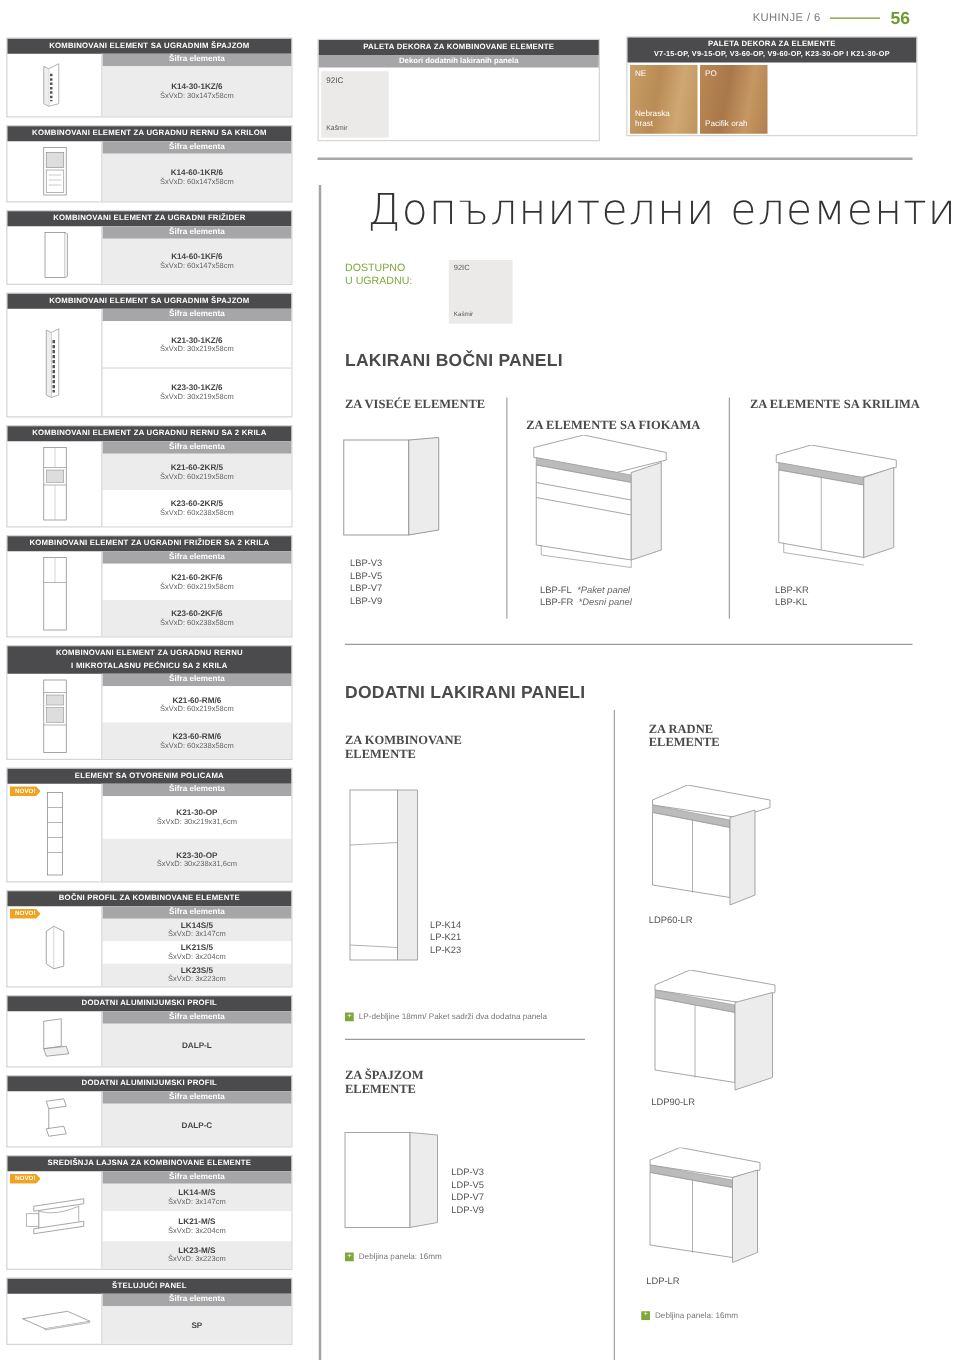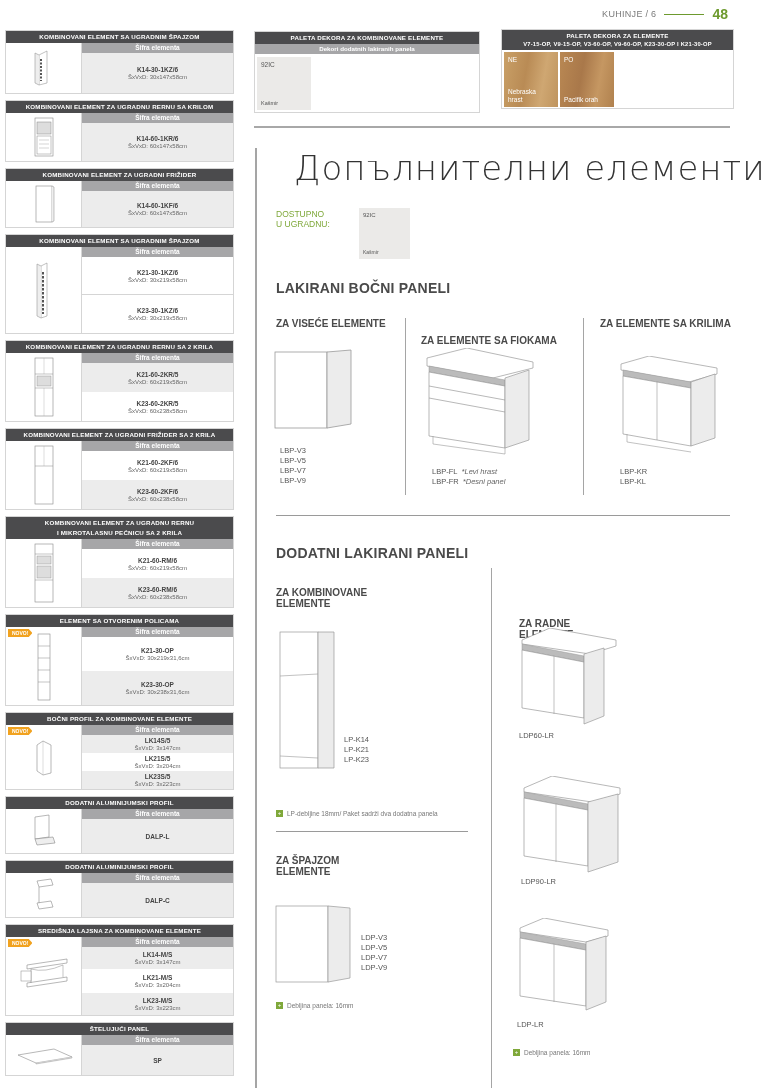--- a/index.html
+++ b/index.html
@@ -29,34 +29,34 @@
 .pal .bhd{font-size:6.2px}
 .swatch{position:absolute;font-family:"Liberation Sans",sans-serif}
 .swatch .c{position:absolute;top:4px;left:4px;font-size:6.5px}
 .swatch .n{position:absolute;bottom:3px;left:4px;font-size:6.5px;line-height:8px}
 
 .vline{position:absolute;background:#a5a5a5}
 .hline{position:absolute;background:#9a9a9a}
 .title{position:absolute;left:294px;top:148px;font-family:"DejaVu Sans",sans-serif;font-size:34px;font-weight:200;color:#333;letter-spacing:1px}
 .green{color:#7fa83a;font-family:"Liberation Sans",sans-serif;font-weight:normal}
 .h2{position:absolute;font-family:"Liberation Sans",sans-serif;font-weight:bold;font-size:14px;color:#4a4a4a;letter-spacing:.2px}
-.h3{position:absolute;font-family:Liberation Sans, sans-serif;font-weight:bold;font-size:10px;color:#4a4a4a;line-height:11px}
+.h3{position:absolute;font-family:Liberation Serif, serif;font-weight:bold;font-size:10px;color:#4a4a4a;line-height:11px}
 .codes{position:absolute;font-family:Liberation Sans, sans-serif;font-size:7.5px;color:#555;line-height:10px}
 .note{position:absolute;font-family:"Liberation Sans",sans-serif;font-size:6.5px;color:#777;display:flex;align-items:center;gap:4px}
 .note .ic{width:7px;height:7px;background:#7fa83a;display:inline-flex;align-items:center;justify-content:center;color:#fff;font-size:6px;line-height:7px}
 .ital{font-style:italic;color:#666}
 svg{display:block}
 </style>
 </head>
 <body>
 
 <div class="pghdr">
   <span class="cat">KUHINJE / 6</span>
   <span class="line"></span>
-  <span class="num">48</span>
+  <span class="num">56</span>
 </div>
 
 <div class="lcol">
 
   <div class="blk">
     <div class="bhd">KOMBINOVANI ELEMENT SA UGRADNIM ŠPAJZOM</div>
     <div class="bbody">
       <div class="bimg" style="height:50px">
         <svg width="30" height="38" viewBox="0 0 30 38">
             <path d="M10 6 L18 2 L18 34 L10 36 Z" fill="#fff" stroke="#999" stroke-width=".6"></path>
@@ -408,21 +408,21 @@
 
 <svg class="abs" style="left:425px;top:348px" width="110" height="108" viewBox="0 0 110 108">
     <path d="M2 10 L42 0 L108 14 L108 20 L68 30 L2 18 Z" fill="#fff" stroke="#999" stroke-width=".7"></path>
     <path d="M4 18 L80 32 L80 38 L4 24 Z" fill="#bbb" stroke="#999" stroke-width=".5"></path>
     <path d="M4 24 L80 38 L80 100 L4 88 Z" fill="#fff" stroke="#999" stroke-width=".7"></path>
     <path d="M4 38 L80 52 M4 50 L80 64" stroke="#999" stroke-width=".7"></path>
     <path d="M80 30 L104 22 L104 92 L80 100 Z" fill="#ececec" stroke="#999" stroke-width=".7"></path>
     <path d="M8 88 L8 96 L80 106 L80 100" fill="none" stroke="#999" stroke-width=".6"></path>
   </svg>
 <div class="codes" style="left:432px;top:467px">
-  <div><span>LBP-FL</span>&nbsp;&nbsp;<span class="ital">*Levi hrast</span></div>
+  <div><span>LBP-FL</span>&nbsp;&nbsp;<span class="ital">*Paket panel</span></div>
   <div><span>LBP-FR</span>&nbsp;&nbsp;<span class="ital">*Desni panel</span></div>
 </div>
 
 <svg class="abs" style="left:619px;top:356px" width="100" height="100" viewBox="0 0 100 100">
     <path d="M2 8 L30 0 L98 12 L98 18 L70 26 L2 14 Z" fill="#fff" stroke="#999" stroke-width=".7"></path>
     <path d="M4 14 L72 26 L72 32 L4 20 Z" fill="#bbb" stroke="#999" stroke-width=".5"></path>
     <path d="M4 20 L72 32 L72 90 L4 78 Z" fill="#fff" stroke="#999" stroke-width=".7"></path>
     <path d="M38 26 L38 84" stroke="#999" stroke-width=".6"></path>
     <path d="M72 26 L96 18 L96 82 L72 90 Z" fill="#ececec" stroke="#999" stroke-width=".7"></path>
     <path d="M8 78 L8 86 L72 96" fill="none" stroke="#999" stroke-width=".6"></path>
@@ -469,21 +469,21 @@
     <div>LDP-V3</div>
     <div>LDP-V5</div>
     <div>LDP-V7</div>
     <div>LDP-V9</div>
   </div>
 <div class="note" style="left:276px;top:1002px">
     <span class="ic">+</span>
     <span>Debljina panela: 16mm</span>
   </div>
 
-<div class="h3" style="left:519px;top:618px">
+<div class="h3" style="left:519px;top:578px">
     <div>ZA RADNE</div>
     <div>ELEMENTE</div>
   </div>
 
 <svg class="abs" style="left:520px;top:628px" width="100" height="98" viewBox="0 0 100 98">
     <path d="M2 12 L30 0 L96 12 L96 18 L70 26 L2 16 Z" fill="#fff" stroke="#999" stroke-width=".7"></path>
     <path d="M2 16 L64 28 L64 34 L2 22 Z" fill="#bbb" stroke="#999" stroke-width=".5"></path>
     <path d="M2 22 L64 34 L64 90 L2 80 Z" fill="#fff" stroke="#999" stroke-width=".7"></path>
     <path d="M34 28 L34 86" stroke="#999" stroke-width=".6"></path>
     <path d="M64 26 L84 20 L84 88 L64 96 Z" fill="#ececec" stroke="#999" stroke-width=".7"></path>

